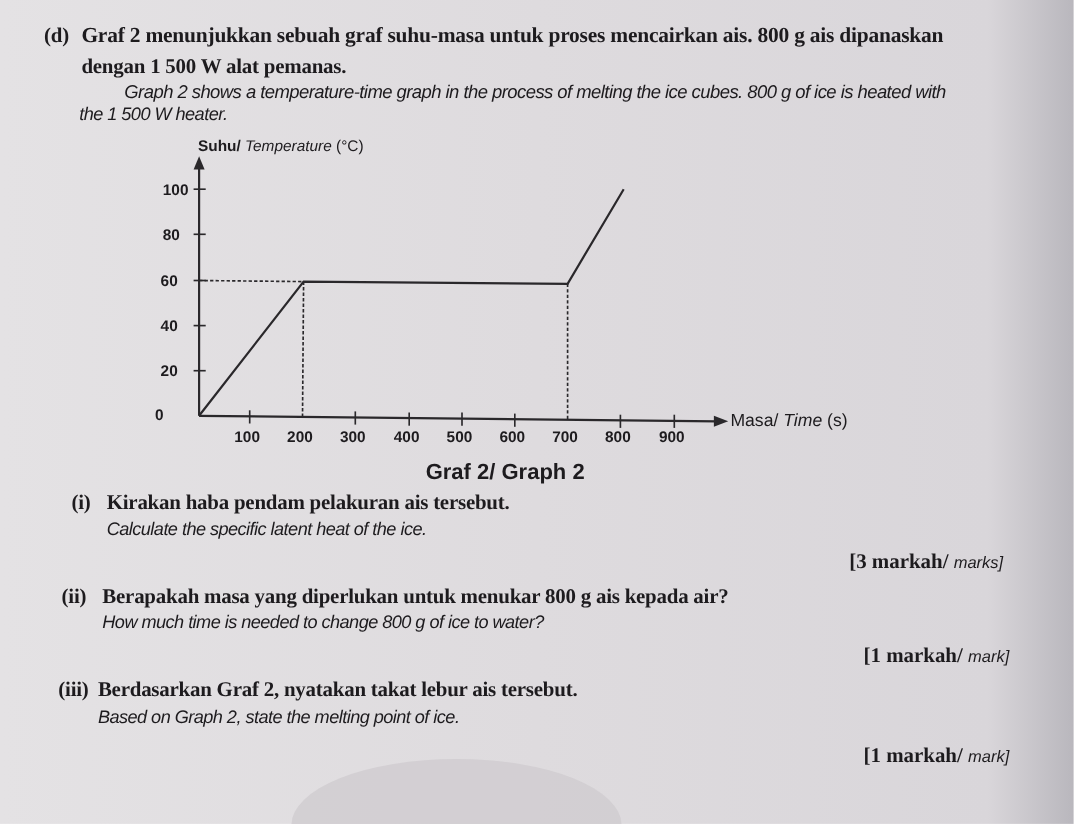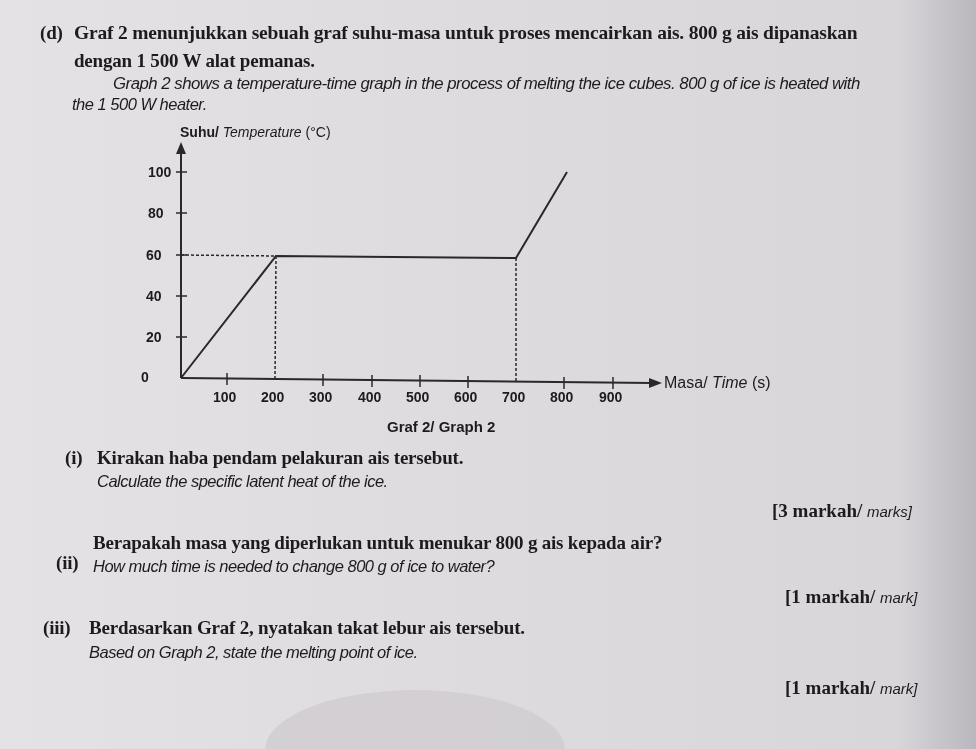--- a/index.html
+++ b/index.html
@@ -78,34 +78,34 @@
 <div class="abs lbl" style="left:180px;top:124px;">
   <span>Suhu/</span>
   <i style="font-weight:normal;">Temperature</i>
   <span style="font-weight:normal;">(°C)</span>
 </div>
 <div class="abs lbl" style="left:664px;top:374px;font-size:16px;">
   <span style="font-weight:normal;">Masa/</span>
   <i style="font-weight:normal;">Time</i>
   <span style="font-weight:normal;">(s)</span>
 </div>
-<div class="abs lbl" style="left:387px;top:418px;font-size:15px;">Graf 2/ Graph 2</div>
+<div class="abs lbl" style="left:387px;top:418px;font-size:20px;">Graf 2/ Graph 2</div>
 
 <div class="abs ms" style="left:65px;top:447px;">(i)</div>
 <div class="abs ms" style="left:97px;top:447px;">Kirakan haba pendam pelakuran ais tersebut.</div>
 <div class="abs en" style="left:97px;top:472px;">Calculate the specific latent heat of the ice.</div>
 <div class="abs marks" style="left:772px;top:500px;">
   <span>[3 markah/</span> <i>marks]</i>
 </div>
 
-<div class="abs ms" style="left:56px;top:532px;margin-top:20px;">(ii)</div>
+<div class="abs ms" style="left:56px;top:532px;">(ii)</div>
 <div class="abs ms" style="left:93px;top:532px;">Berapakah masa yang diperlukan untuk menukar 800 g ais kepada air?</div>
 <div class="abs en" style="left:93px;top:557px;">How much time is needed to change 800 g of ice to water?</div>
 <div class="abs marks" style="left:785px;top:586px;">
   <span>[1 markah/</span> <i>mark]</i>
 </div>
 
-<div class="abs ms" style="left:43px;top:617px;">(iii)</div>
+<div class="abs ms" style="left:53px;top:617px;">(iii)</div>
 <div class="abs ms" style="left:89px;top:617px;">Berdasarkan Graf 2, nyatakan takat lebur ais tersebut.</div>
 <div class="abs en" style="left:89px;top:643px;">Based on Graph 2, state the melting point of ice.</div>
 <div class="abs marks" style="left:785px;top:677px;">
   <span>[1 markah/</span> <i>mark]</i>
 </div>
 
 </body></html>

